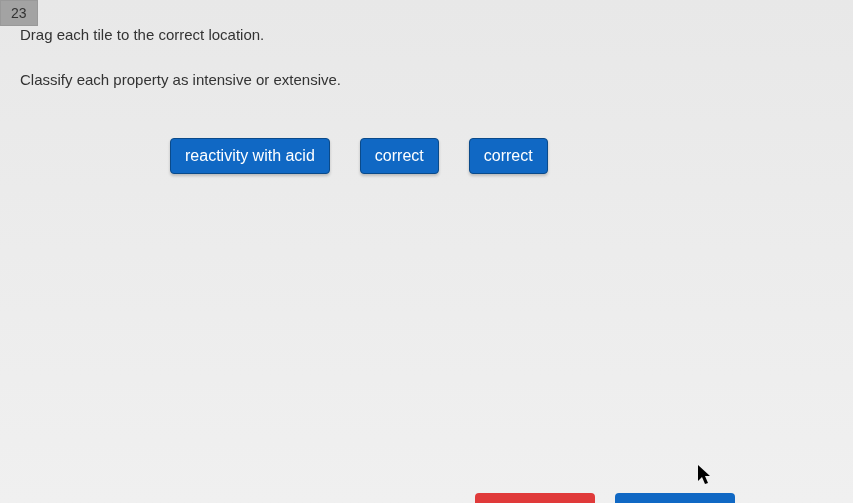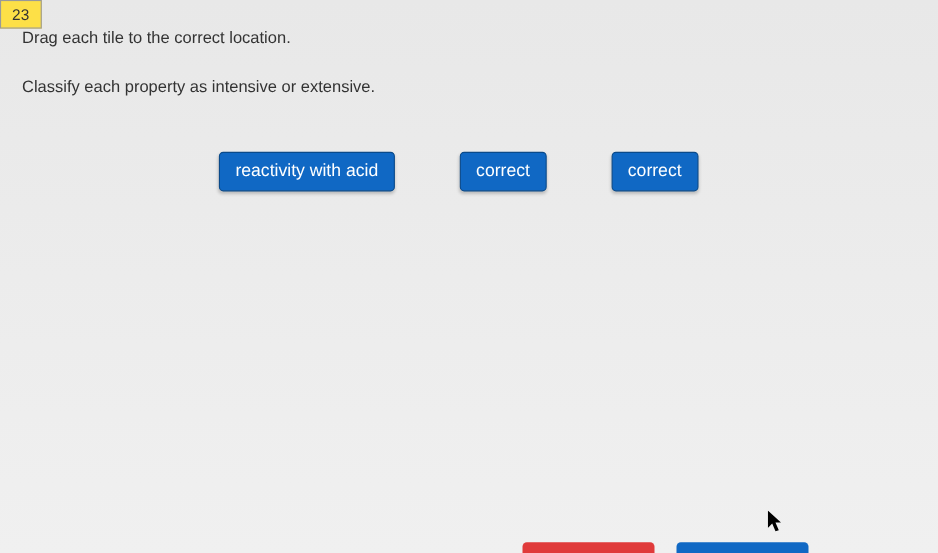--- a/index.html
+++ b/index.html
@@ -12,21 +12,21 @@
       background: linear-gradient(to bottom, #e8e8e8 0%, #f0f0f0 100%);
       width: 853px;
       height: 503px;
       position: relative;
       overflow: hidden;
     }
     .question-number {
       position: absolute;
       top: 0;
       left: 0;
-      background: #fde047;
+      background: #a3a3a3;
       border: 1px solid #999;
       padding: 4px 10px;
       font-size: 14px;
       color: #333;
       font-weight: normal;
     }
     .content {
       padding: 26px 20px 20px 20px;
     }
     .instruction {
@@ -49,21 +49,20 @@
     .tile {
       background: #1068c4;
       color: #ffffff;
       padding: 8px 14px;
       border-radius: 4px;
       font-size: 16px;
       cursor: move;
       border: 1px solid #0a4a8a;
       box-shadow: 0 2px 3px rgba(0,0,0,0.2);
       white-space: nowrap;
-      margin-left: 29px;
     }
     .table-container {
       margin-left: 365px;
     }
     table {
       border-collapse: collapse;
     }
     th, td {
       border: 1px solid #222;
     }

